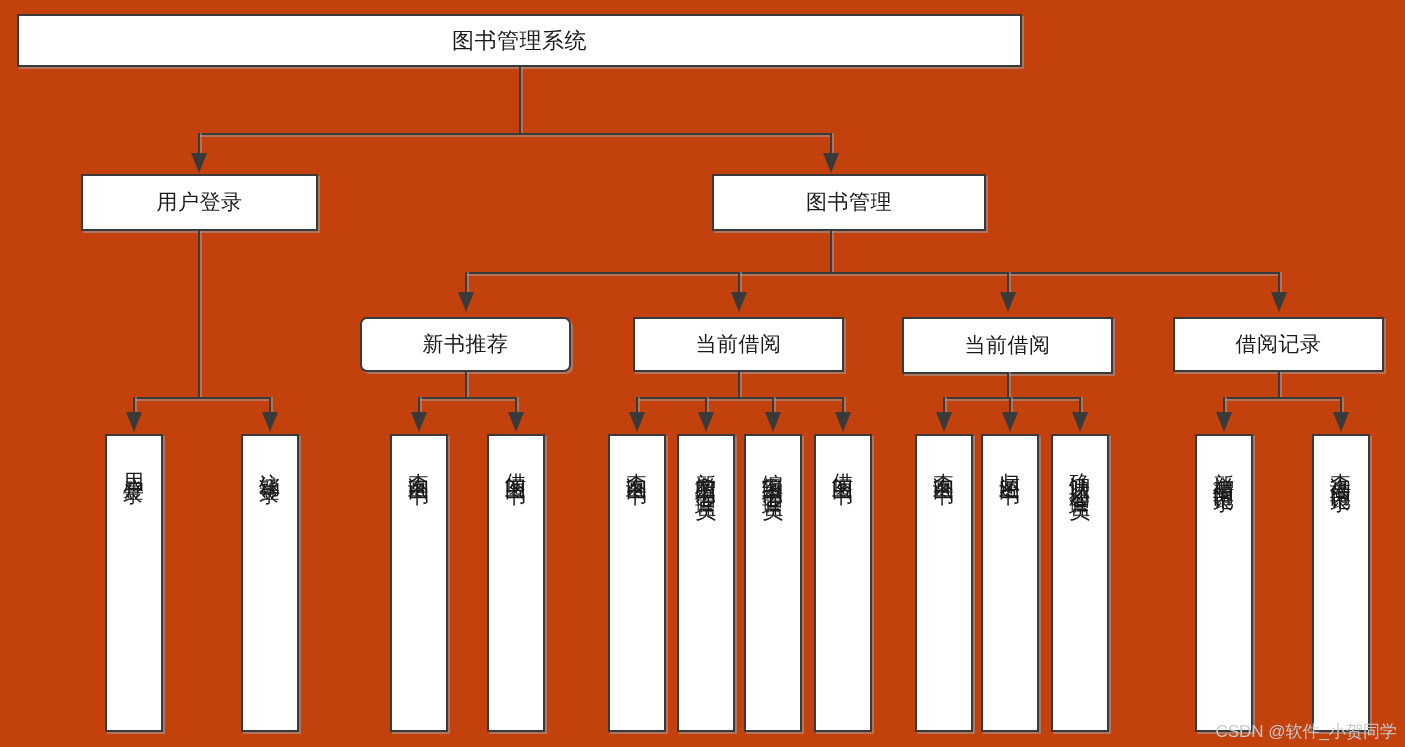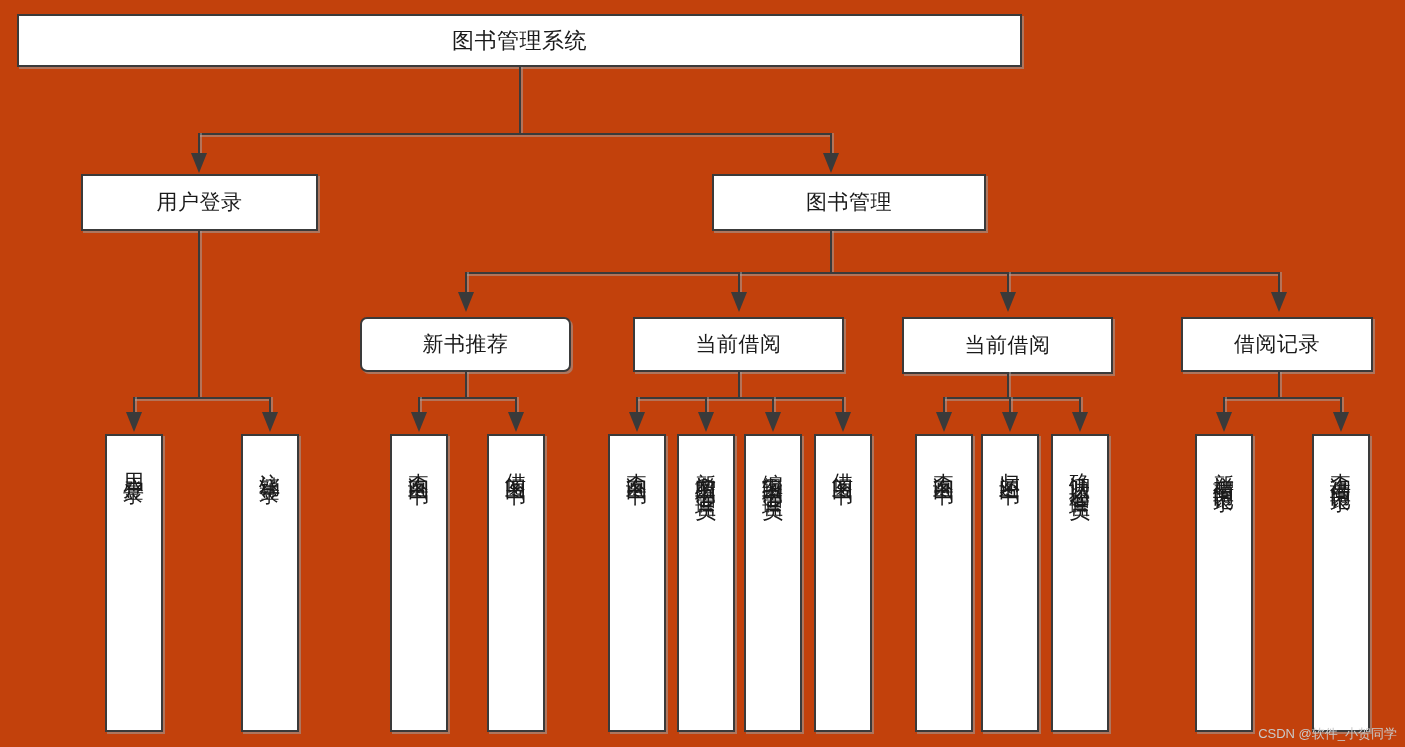--- a/index.html
+++ b/index.html
@@ -69,21 +69,21 @@
     width: 0;
     height: 0;
     border-left: 8px solid transparent;
     border-right: 8px solid transparent;
     border-top: 20px solid #3a3a3a;
   }
   #watermark {
     position: absolute;
     right: 8px;
     bottom: 4px;
-    font-size: 13px;
+    font-size: 17px;
     color: #c9c9c9;
     white-space: nowrap;
     font-family: "Liberation Sans", "DejaVu Sans", sans-serif;
   }
 </style>
 </head>
 <body>
 
 <div id="canvas">
 
@@ -127,21 +127,21 @@
 
   <div class="node horiz" style="left:360px; top:317px; width:211px; height:55px;border-radius:7px;">
     <span class="label">新书推荐</span>
   </div>
   <div class="node horiz" style="left:633px; top:317px; width:211px; height:55px;">
     <span class="label">当前借阅</span>
   </div>
   <div class="node horiz" style="left:902px; top:317px; width:211px; height:57px;">
     <span class="label">当前借阅</span>
   </div>
-  <div class="node horiz" style="left:1173px; top:317px; width:192px; height:55px;margin-left:8px;">
+  <div class="node horiz" style="left:1173px; top:317px; width:211px; height:55px;">
     <span class="label">借阅记录</span>
   </div>
 
   <div class="edge v" style="left:465px; top:372px; height:25px;"></div>
   <div class="edge h" style="left:418px; top:397px; width:99px;"></div>
   <div class="edge v" style="left:418px; top:397px; height:17px;"></div>
   <div class="arrow" style="left:411px; top:412px;"></div>
   <div class="edge v" style="left:515px; top:397px; height:17px;"></div>
   <div class="arrow" style="left:508px; top:412px;"></div>
 

